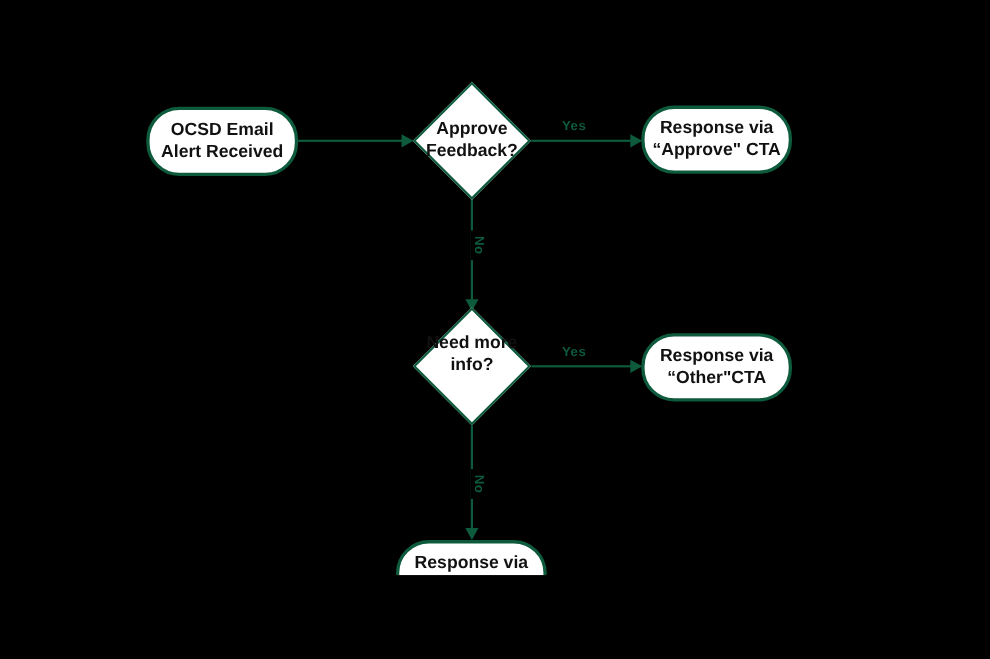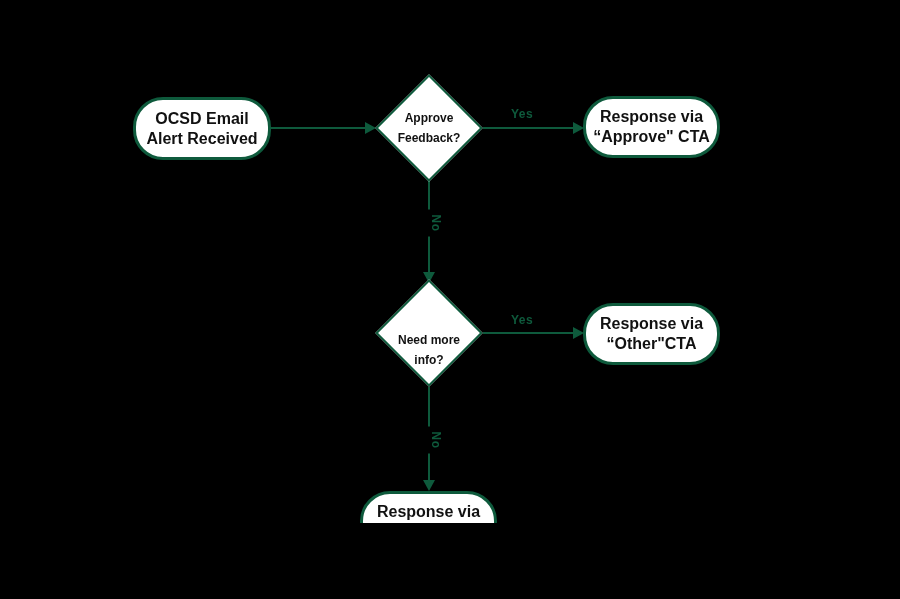--- a/index.html
+++ b/index.html
@@ -39,21 +39,21 @@
     transform:rotate(45deg);
     z-index:2;
   }
   .diamond-label{
     position:absolute;
     width:120px;height:52px;
     display:flex;align-items:center;justify-content:center;
     text-align:center;
     color:var(--text);
     font-weight:bold;
-    font-size:12px;
+    font-size:16px;
     line-height:20px;
     white-space:pre-line;
     z-index:3;
   }
   .edge-h{
     position:absolute;height:2px;background:var(--stroke);z-index:1;
   }
   .edge-v{
     position:absolute;width:2px;background:var(--stroke);z-index:1;
   }
@@ -107,21 +107,21 @@
   <div class="edge-label" style="left:522px;top:114px;">Yes</div>
 
   <div class="node-rect" style="left:583px;top:96px;width:137px;height:62px;">Response via
 “Approve" CTA</div>
 
   <div class="edge-v" style="left:428px;top:181px;height:92px;"></div>
   <div class="arrow-down" style="left:423px;top:272px;"></div>
   <div class="edge-label vertical" style="left:436px;top:223px;">No</div>
 
   <div class="diamond" style="left:391px;top:295px;"></div>
-  <div class="diamond-label" style="left:369px;top:324px;">Need more
+  <div class="diamond-label" style="left:369px;top:296px;">Need more
 info?</div>
 
   <div class="edge-h" style="left:483px;top:332px;width:92px;"></div>
   <div class="arrow-right" style="left:573px;top:327px;"></div>
   <div class="edge-label" style="left:522px;top:320px;">Yes</div>
 
   <div class="node-rect" style="left:583px;top:303px;width:137px;height:62px;">Response via
 “Other"CTA</div>
 
   <div class="edge-v" style="left:428px;top:387px;height:94px;"></div>

